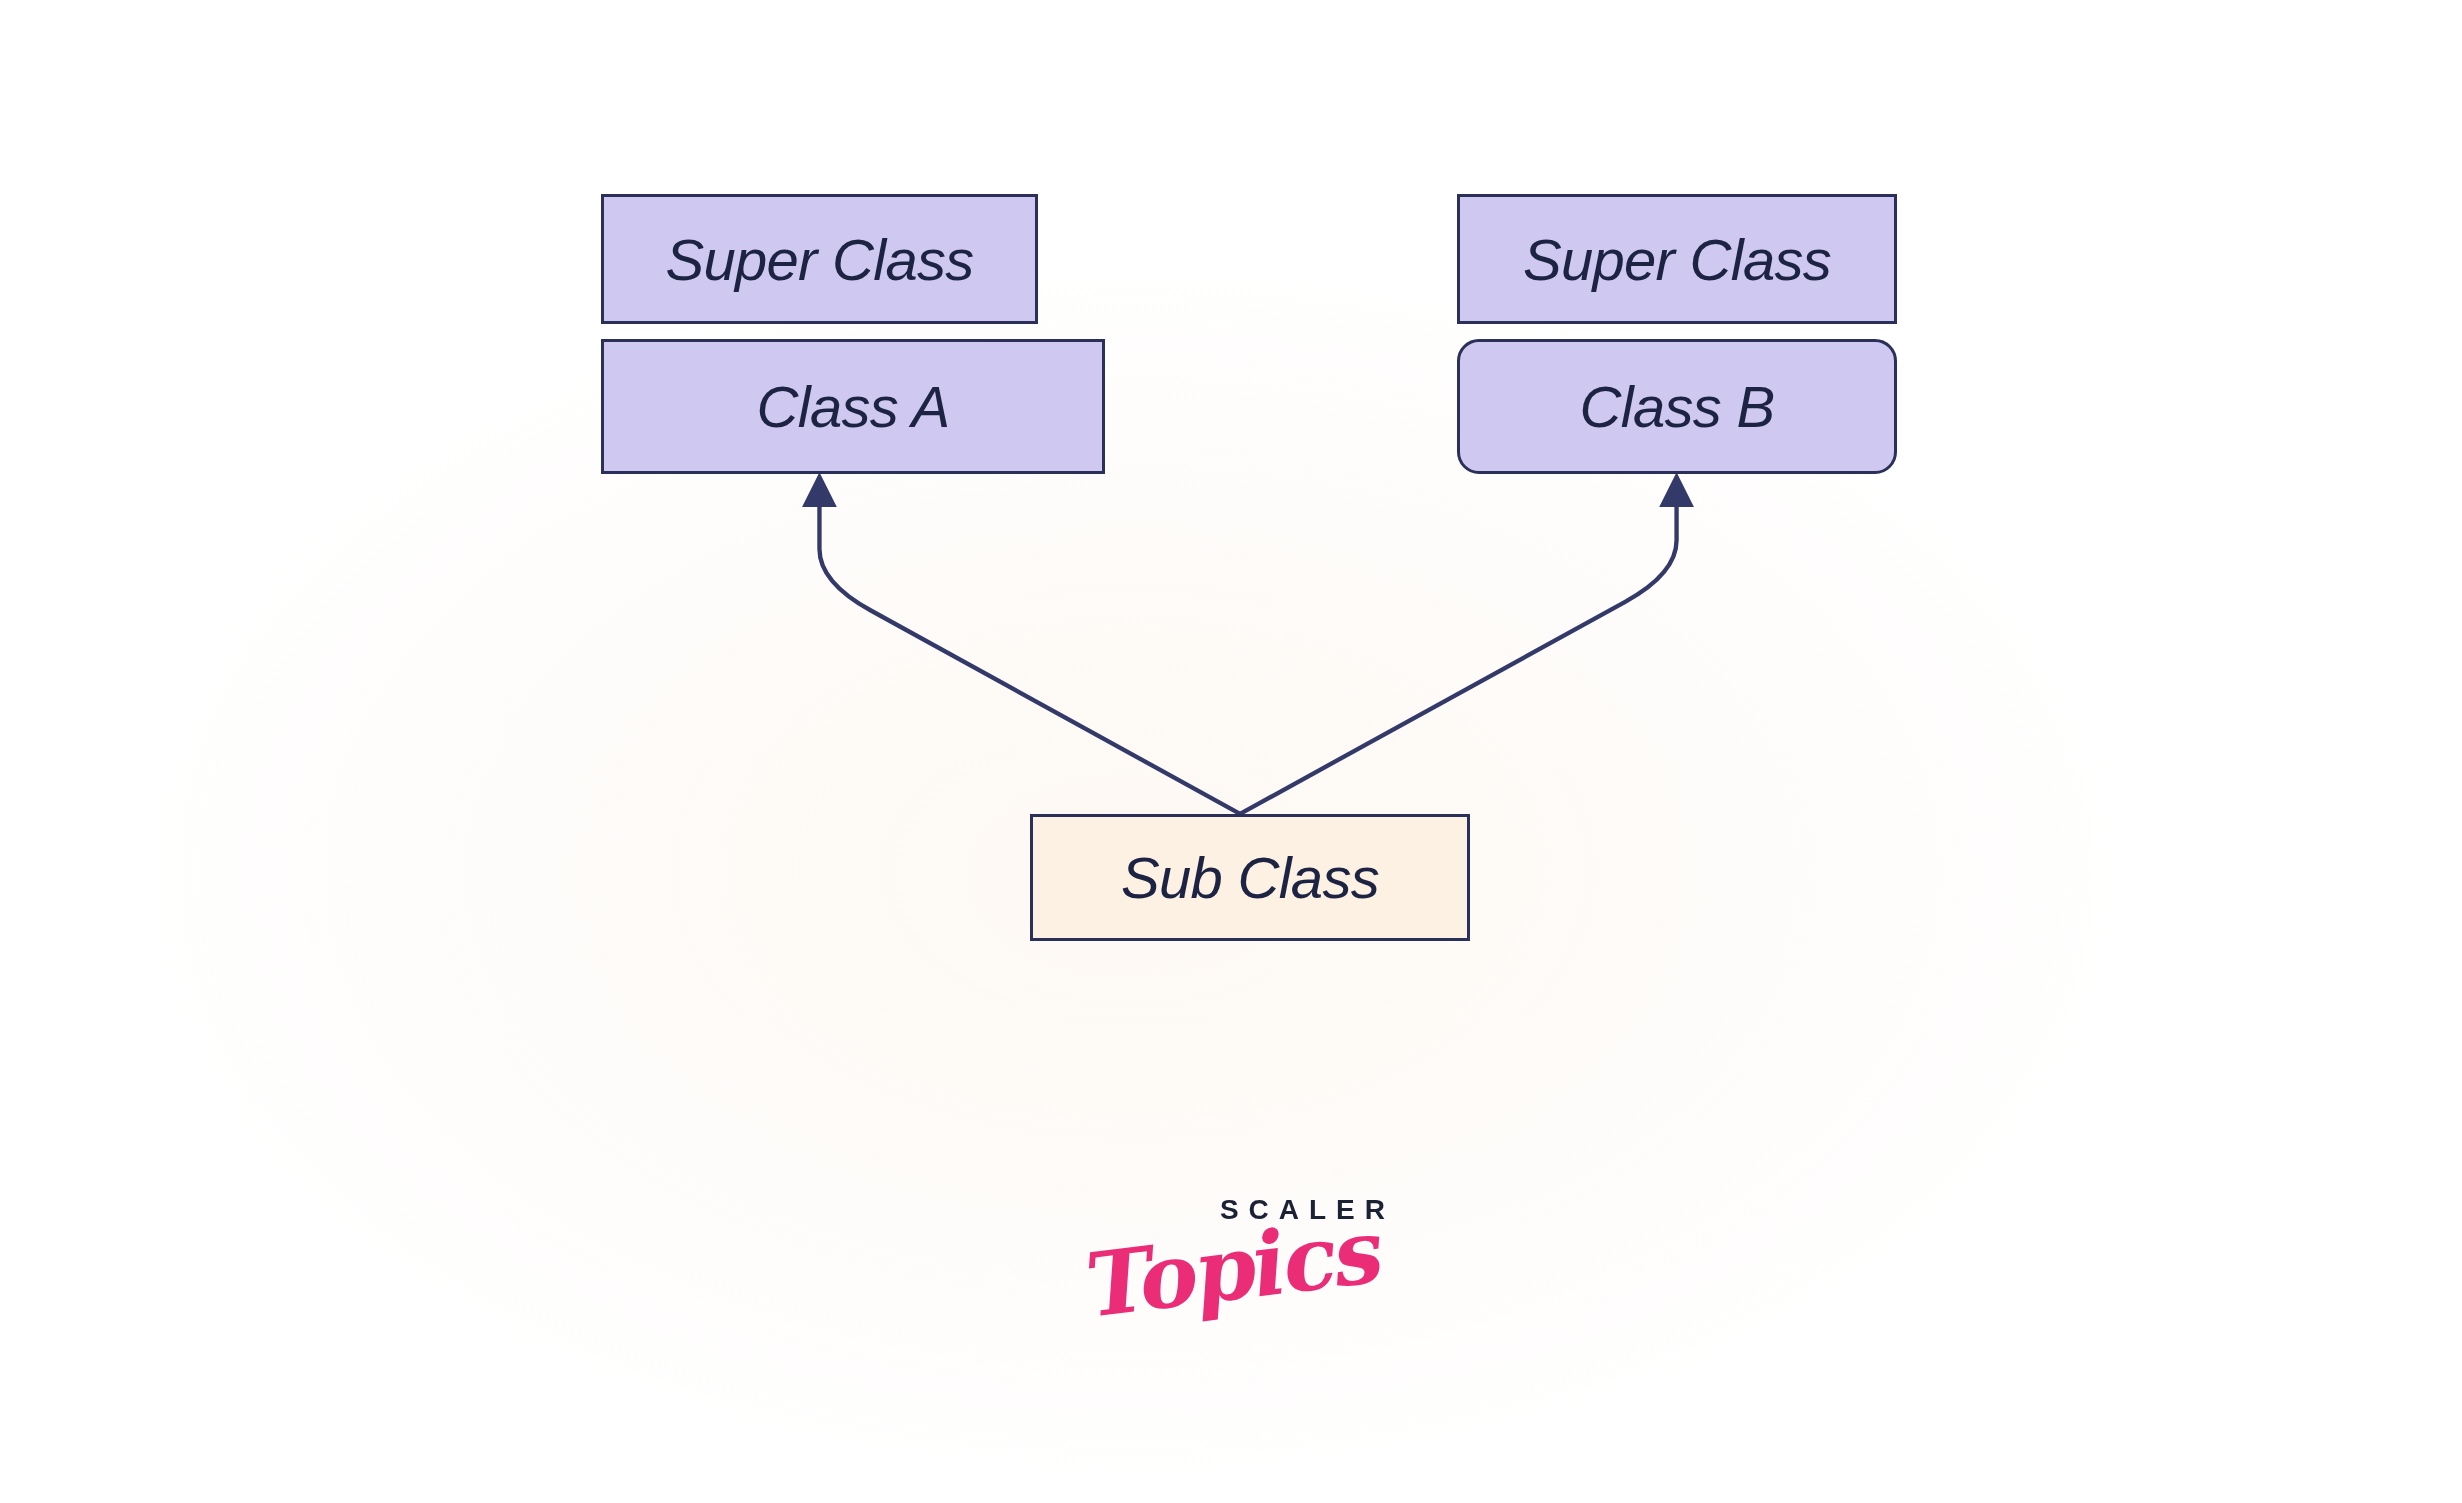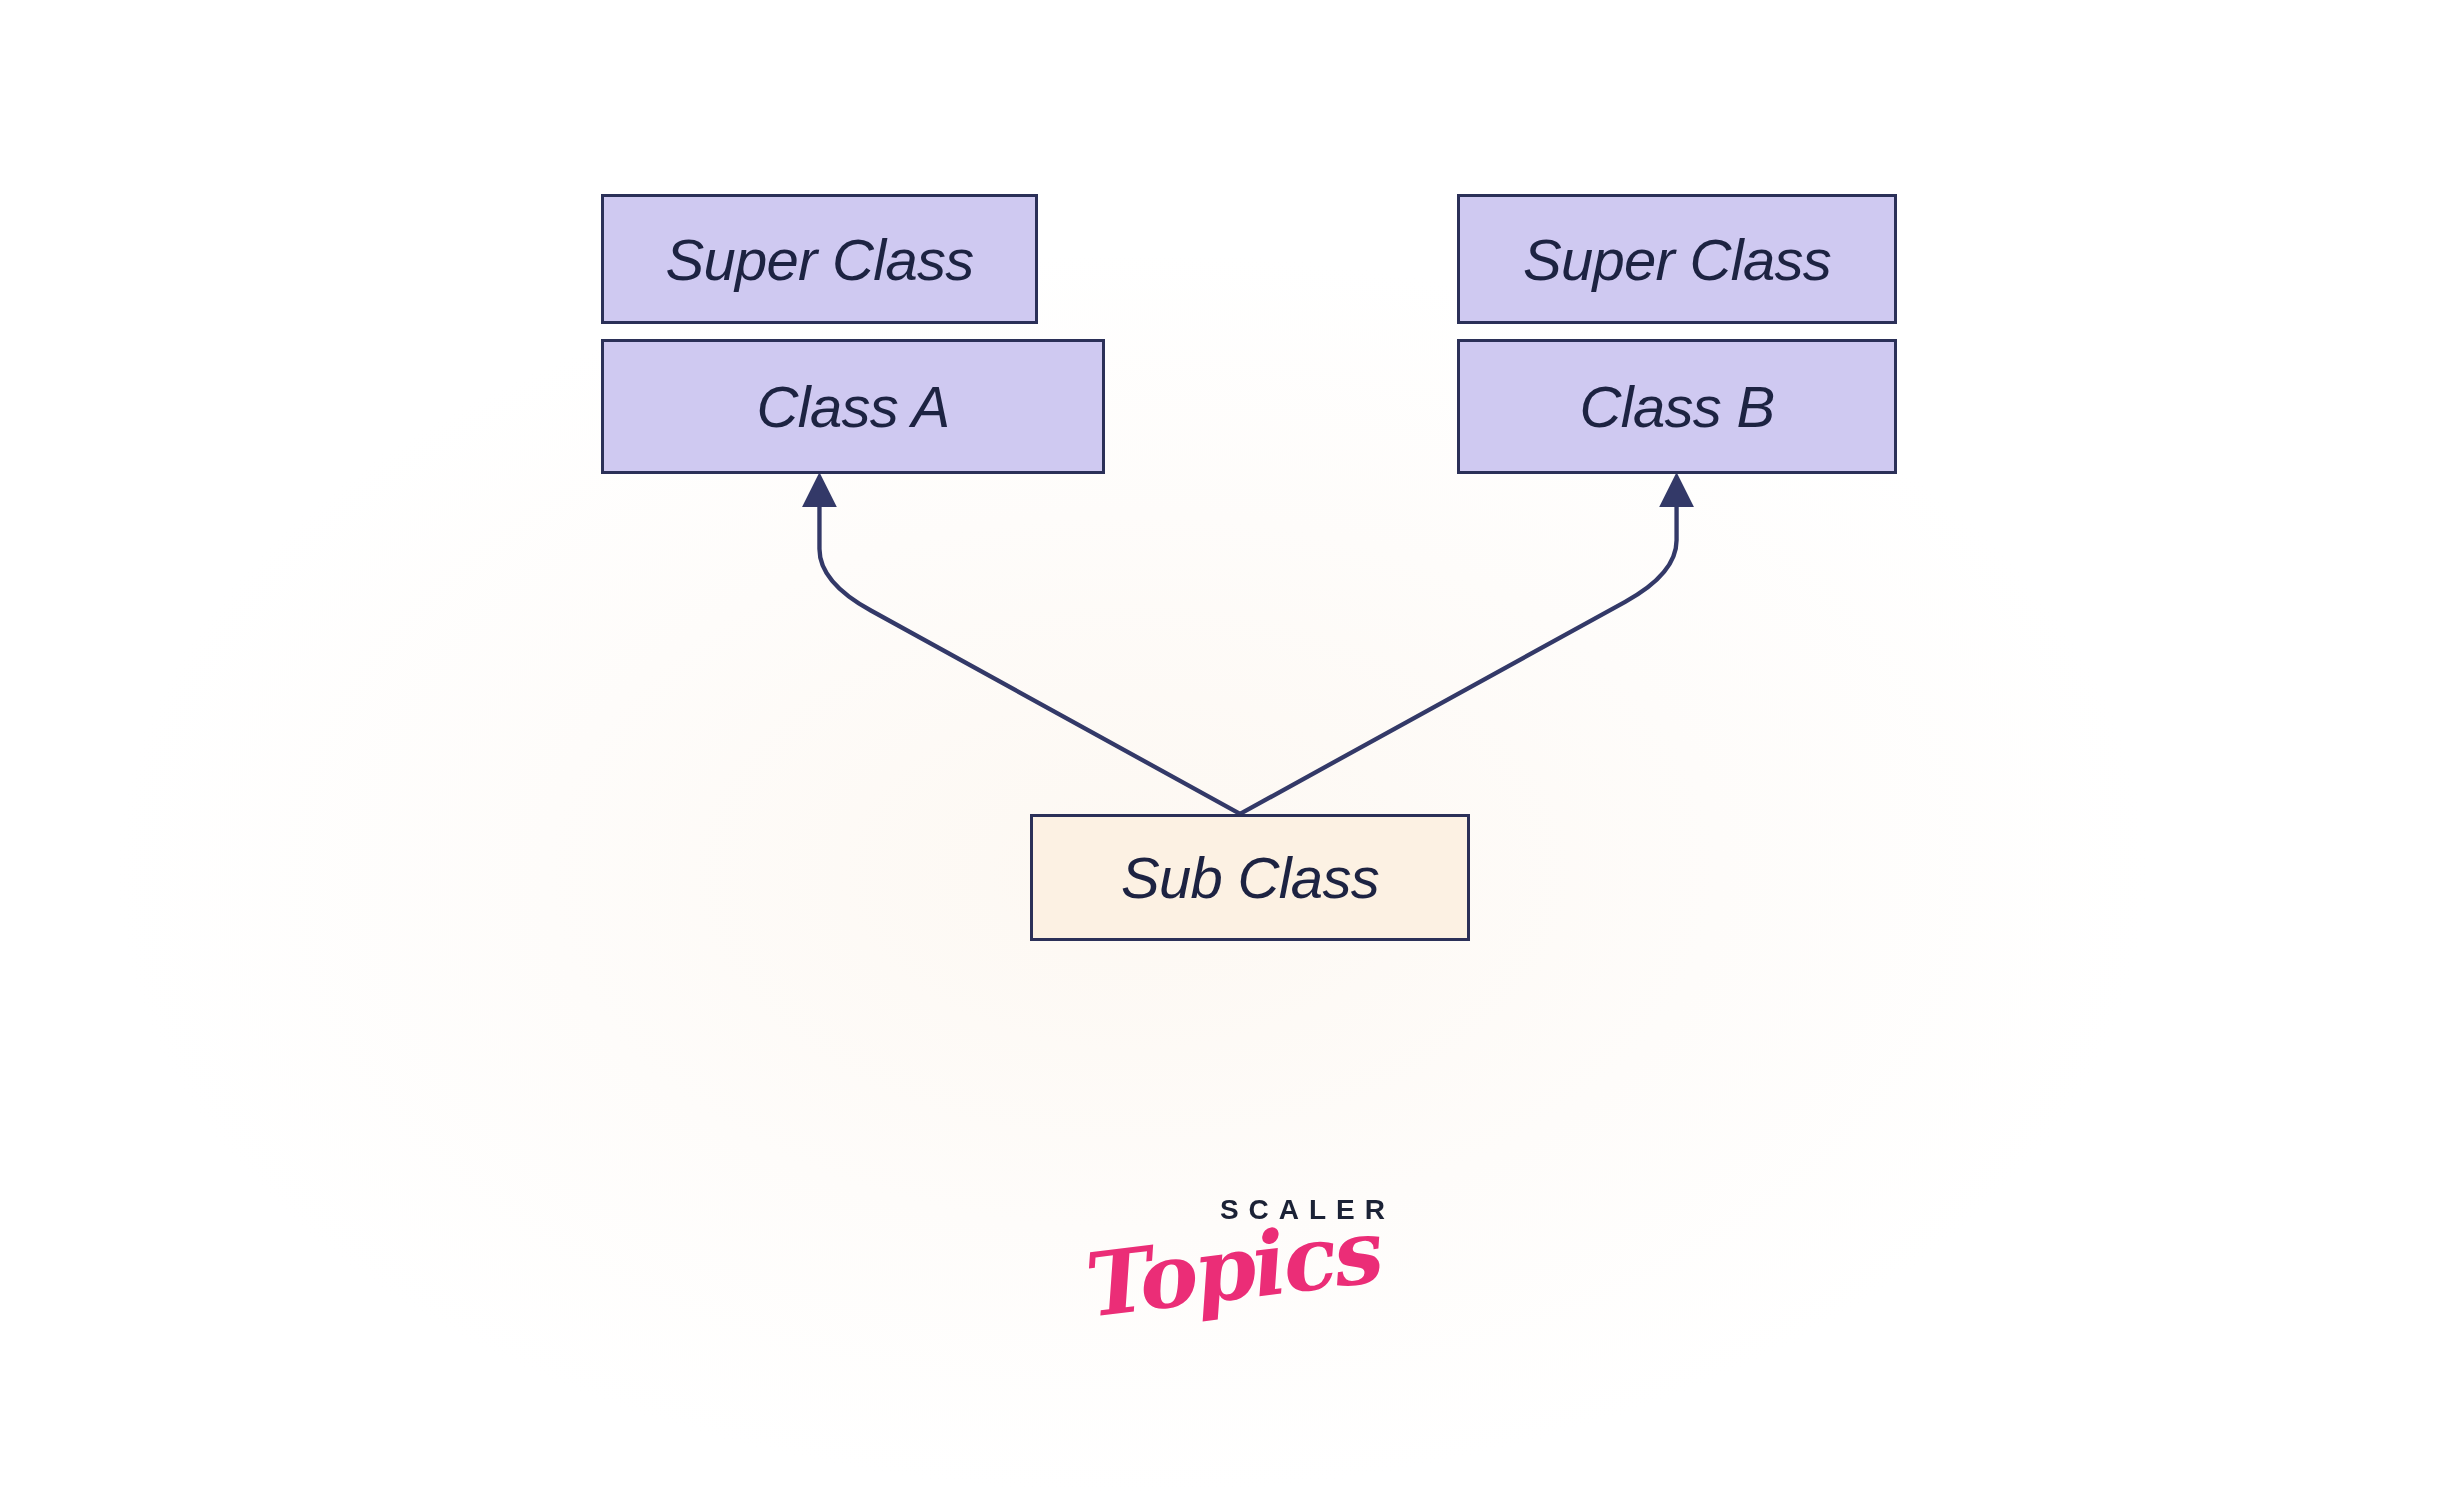--- a/index.html
+++ b/index.html
@@ -48,21 +48,21 @@
     color: var(--box-text, #1D2342);
     white-space: nowrap;
     font-style: italic;
   }
   .node.lavender { background: var(--lavender, #CFC9F1); }
   .node.cream    { background: var(--cream, #FCF1E3); }
 
   .box-left-top     { left: 601px;  top: 194px;  width: 437px; height: 130px; }
   .box-left-bottom  { left: 601px;  top: 339px;  width: 504px; height: 135px; }
   .box-right-top    { left: 1457px; top: 194px;  width: 440px; height: 130px; }
-  .box-right-bottom { left: 1457px; top: 339px;  width: 440px; height: 135px; }
+  .box-right-bottom { left: 1457px; top: 339px;  width: 440px; height: 135px; border-radius: 22px; }
   .box-sub-top      { left: 1030px; top: 814px; width: 440px; height: 127px; }
   .box-sub-bottom   { left: 1030px; top: 963px; width: 440px; height: 130px; }
 
   .logo {
     position: absolute;
     left: 1072px;
     top: 1195px;
     width: 323px;
     text-align: center;
   }

